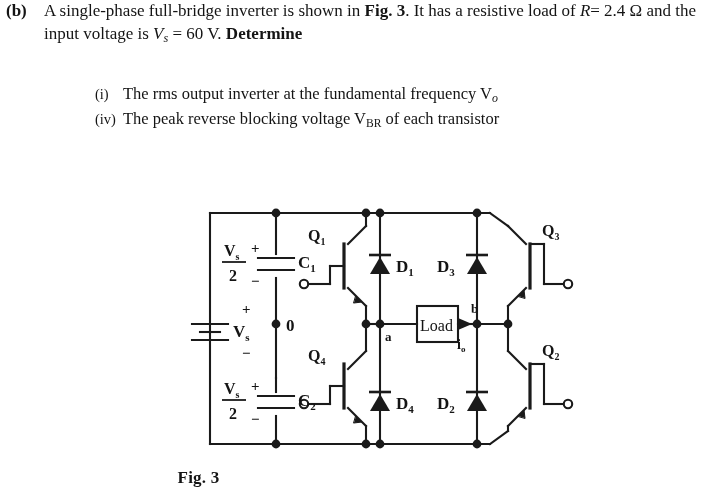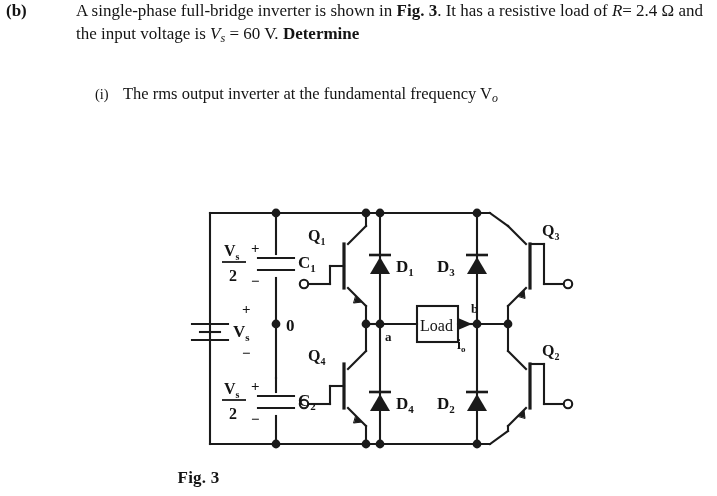--- a/index.html
+++ b/index.html
@@ -33,21 +33,20 @@
     flex: 0 0 38px;
     text-align: left;
     padding-left: 6px;
     font-weight: bold;
     font-size: 17px;
     line-height: 22px;
   }
   .q-body {
     flex: 1 1 auto;
     padding-right: 4px;
-    margin-left: 32px;
   }
   .q-para {
     font-size: 17px;
     line-height: 22.5px;
     text-align: left;
   }
   .q-para .ital { font-style: italic; }
   .q-para .bold { font-weight: bold; }
   .sub {
     font-size: 0.72em;
@@ -125,20 +124,24 @@
 
 <div id="roman-list">
 
   <div class="r-item">
     <div class="r-num">(i)</div>
     <div class="r-text"><span>The rms output inverter at the fundamental frequency </span><span class="ital">V</span><span class="sub">o</span></div>
   </div>
 
 
 
+  <div class="r-item">
+    <div class="r-num">(iv)</div>
+    <div class="r-text"><span>The peak reverse blocking voltage V</span><span class="sub-up">BR</span><span> of each transistor</span></div>
+  </div>
 
 </div>
 
 <div id="figure-area">
 
   <svg id="circuit-svg" width="420" height="265" viewBox="0 0 420 265">
 
     <g stroke="#1a1a1a" stroke-width="2.1" fill="none" stroke-linecap="square">
 
       <line x1="30" y1="17" x2="310" y2="17"></line>

